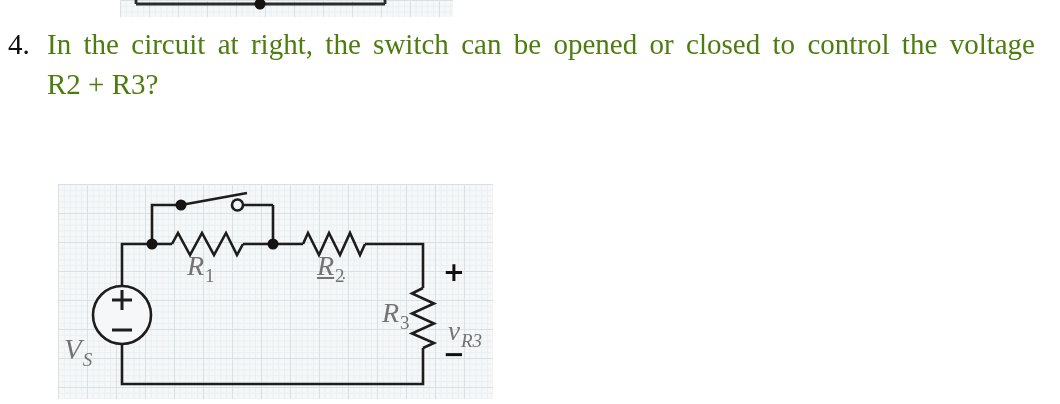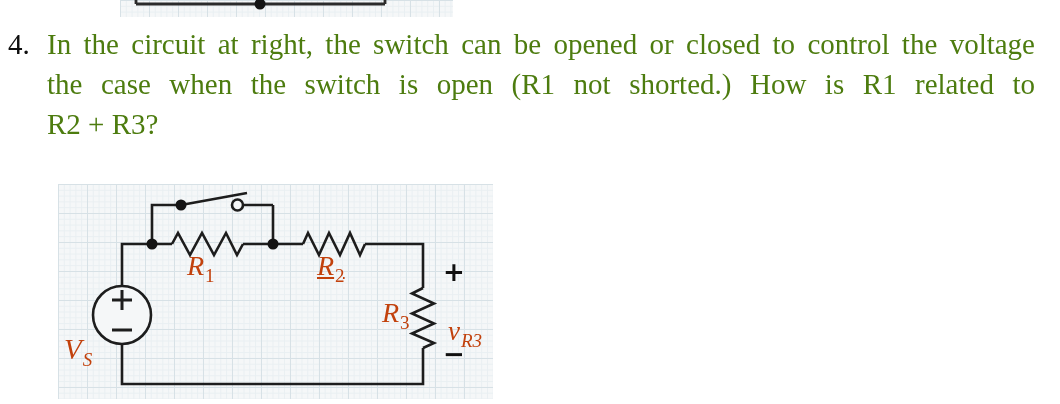--- a/index.html
+++ b/index.html
@@ -28,21 +28,21 @@
     position:absolute;left:47px;top:24px;width:988px;
     font-size:29px;line-height:40px;color:#4d7c0f;
   }
   .just{text-align:justify;text-align-last:justify;}
 
   #circuit{position:absolute;left:58px;top:184px;width:435px;height:215px;}
   #circuit svg{display:block;position:absolute;left:0;top:0;}
 
   .clabel{
     position:absolute;font-style:italic;font-size:28px;line-height:1;
-    color:#c2410c;white-space:nowrap;
+    color:#737373;white-space:nowrap;
   }
   .clabel .sub{font-size:19px;font-style:normal;position:relative;top:7px;left:1px;}
   .clabel .sub.it{font-style:italic;}
   .sign{
     position:absolute;font-family:"DejaVu Sans",sans-serif;
     font-size:26px;font-weight:bold;color:#101010;line-height:1;
   }
 </style>
 </head>
 <body>
@@ -50,21 +50,20 @@
 <div id="top-strip" class="grid-paper">
   <svg width="333" height="17" viewBox="0 0 333 17">
     <path d="M16 0 V4 M265 0 V4 M16 4 H265" stroke="#2b2b2b" stroke-width="2.8" fill="none"></path>
     <circle cx="140" cy="4" r="5.5" fill="#141414"></circle>
   </svg>
 </div>
 
 <div id="problem-number">4.</div>
 <div id="problem-text">
   <div class="just">In the circuit at right, the switch can be opened or closed to control the voltage</div>
-  <div class="just">the case when the switch is open (R1 not shorted.) How is R1 related to</div>
   <div>R2 + R3?</div>
 </div>
 
 <div id="circuit" class="grid-paper">
   <svg width="435" height="215" viewBox="0 0 435 215">
     <g stroke="#1d1d1d" stroke-width="2.6" fill="none">
 
       <path d="M64 102 V60 H114"></path>
 
       <polyline points="114,60 120,49 132,71 144,49 156,71 168,49 179,71 185,60"></polyline>

